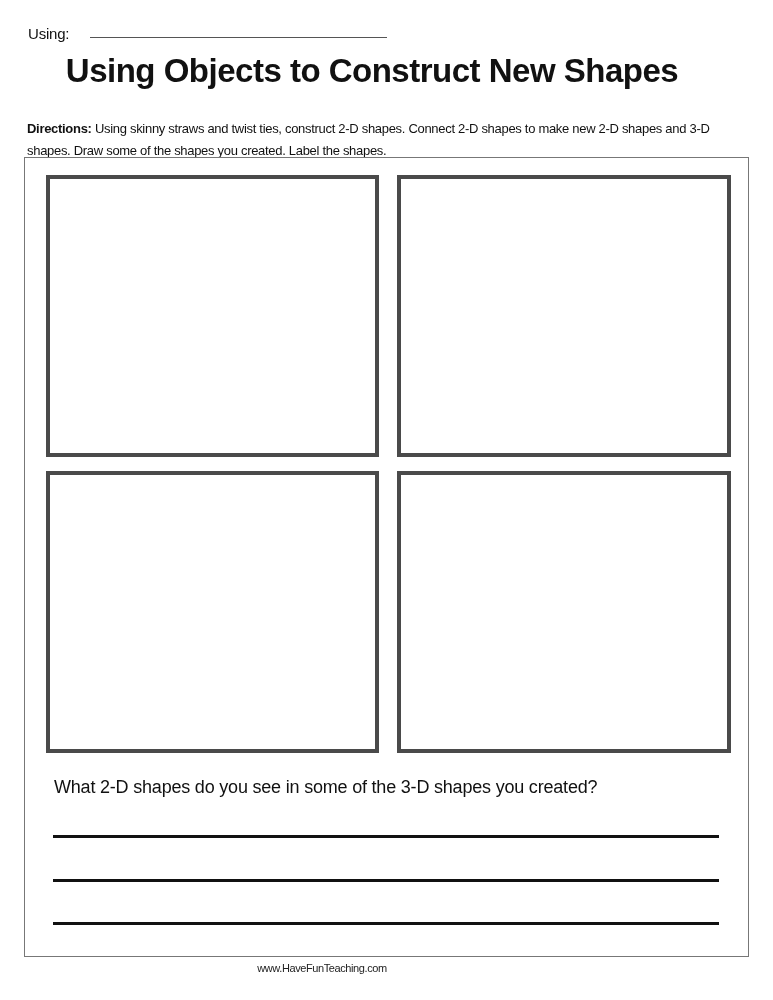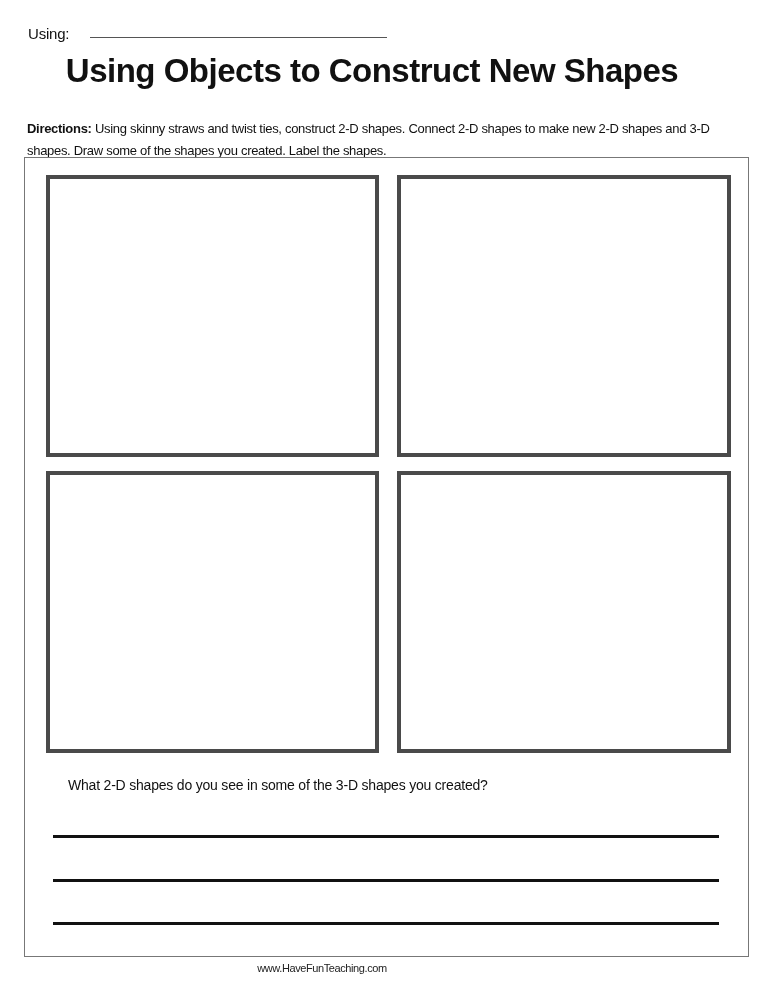--- a/index.html
+++ b/index.html
@@ -9,21 +9,21 @@
   .name-label { font-size: 15px; letter-spacing: -0.2px; }
   .name-line { position: absolute; left: 90px; top: 37px; width: 297px; height: 1px; background: #555; }
   .title { position: absolute; left: 0; top: 52px; width: 744px; text-align: center;
            font-size: 33px; font-weight: bold; letter-spacing: -0.5px; }
   .directions { position: absolute; left: 27px; top: 118px; width: 720px; font-size: 13px; line-height: 22px;
                 letter-spacing: -0.3px; }
   .directions b { font-weight: bold; }
   .frame { position: absolute; left: 24px; top: 157px; width: 725px; height: 800px;
            border: 1px solid #777; box-sizing: border-box; }
   .box { position: absolute; border: 4px solid #4a4a4a; box-sizing: border-box; background: #fff; }
-  .question { position: absolute; left: 68px; top: 777px; font-size: 14px; letter-spacing: -0.2px; }
+  .question { position: absolute; left: 54px; top: 777px; font-size: 18px; letter-spacing: -0.2px; }
   .ans-line { position: absolute; left: 53px; width: 666px; height: 3px; background: #111; }
   .footer { position: absolute; left: 0; top: 962px; width: 644px; text-align: center; font-size: 11px;
             letter-spacing: -0.4px; color: #222; }
 </style>
 </head>
 <body>
 
 <div class="name-row">
   <span class="name-label">Using:</span>
 </div>

